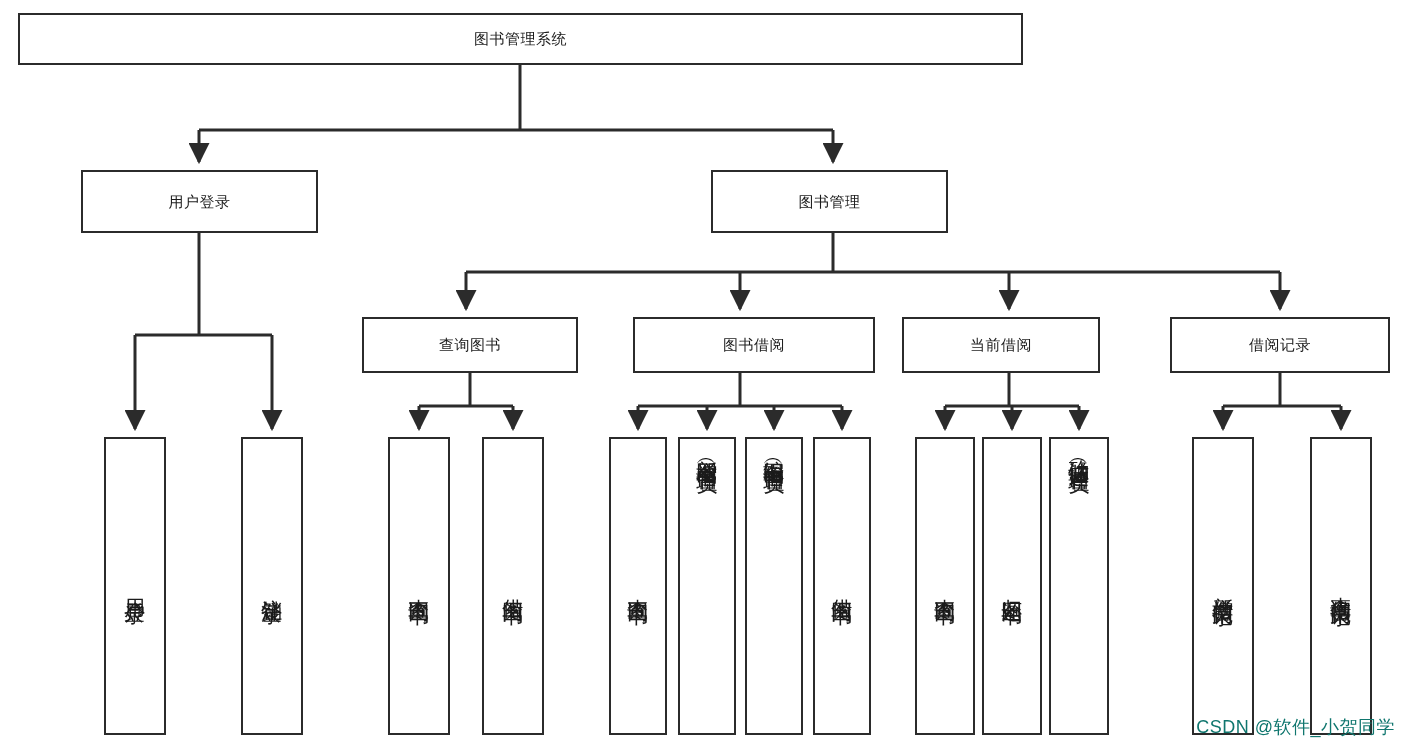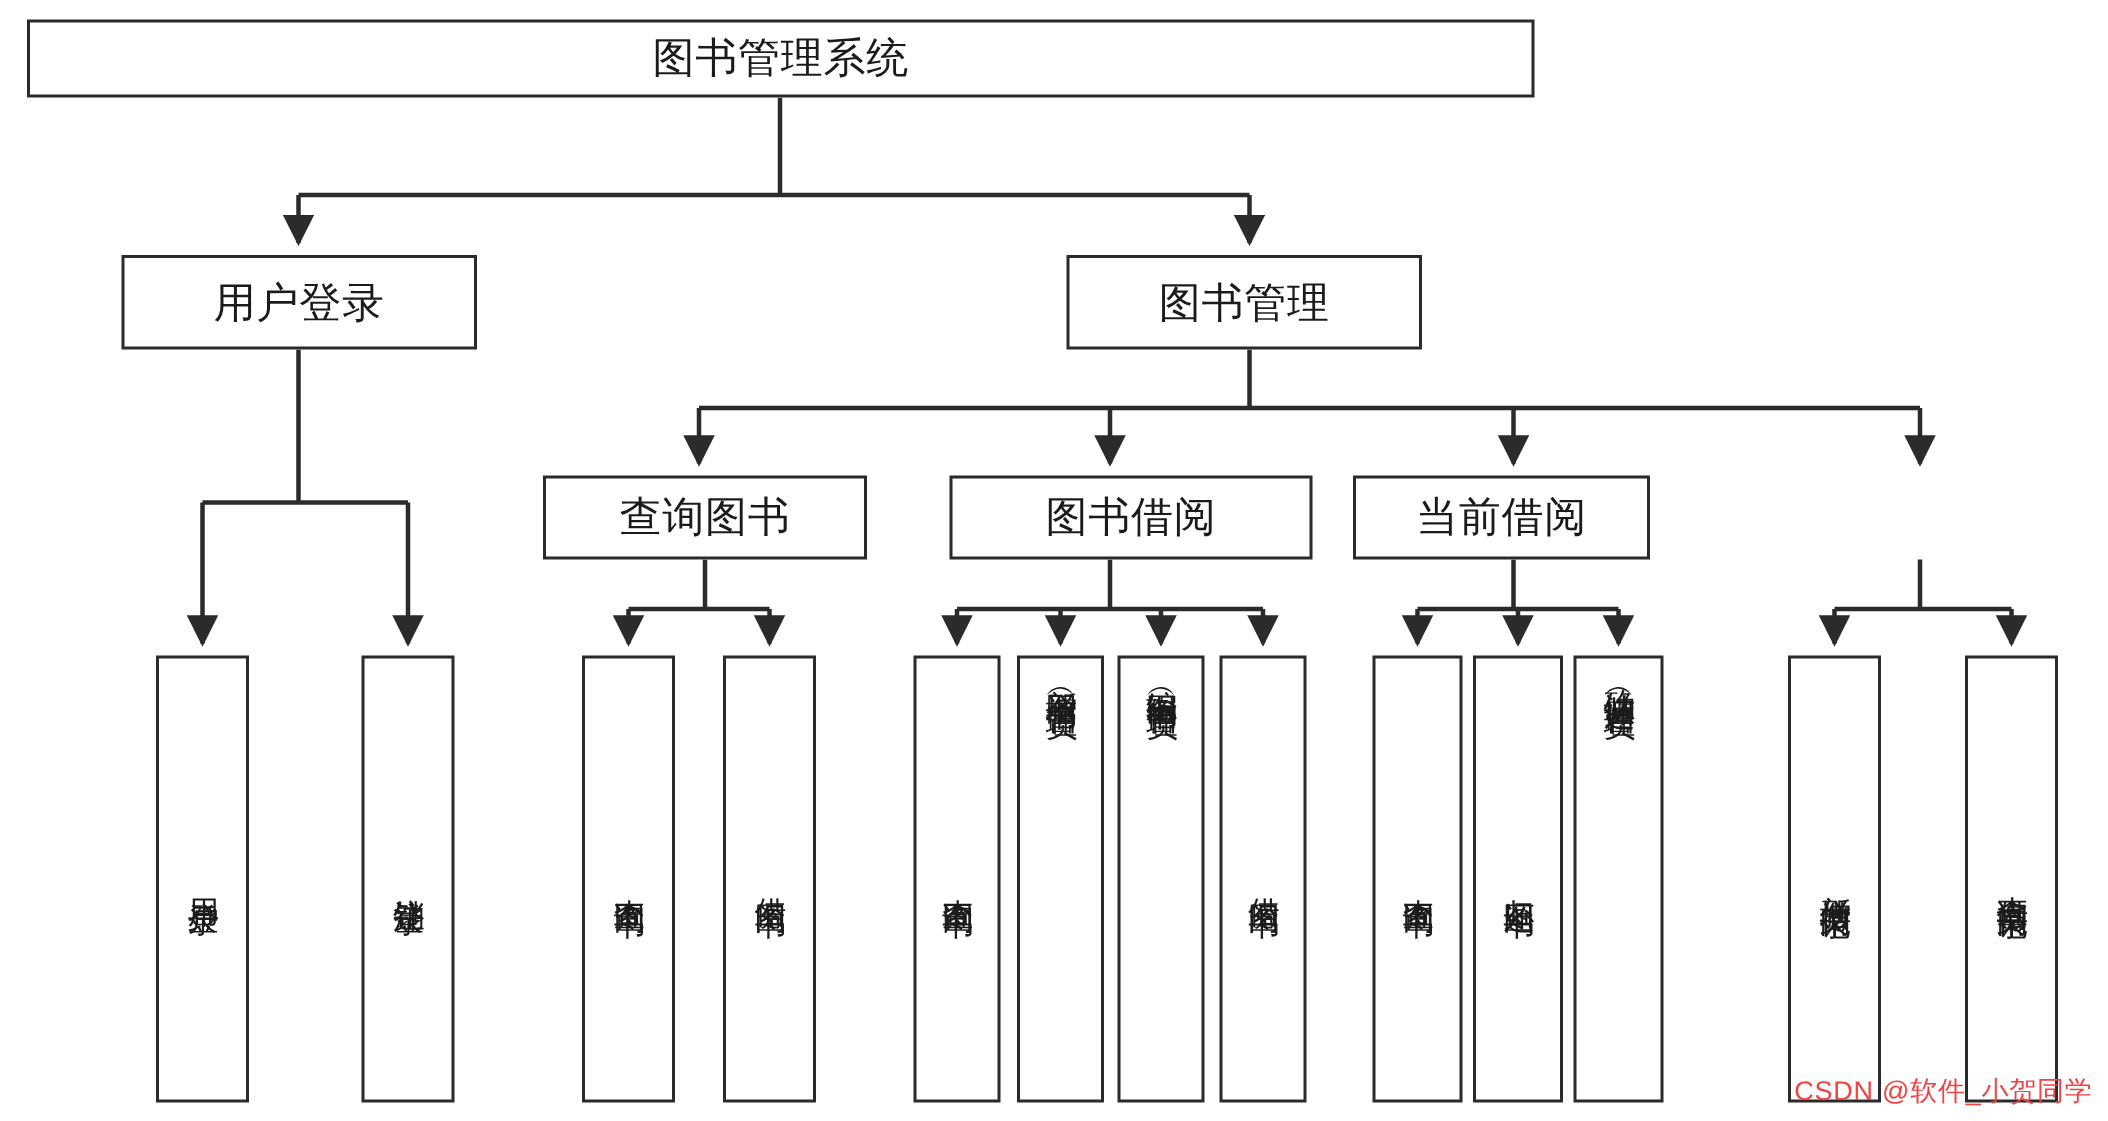--- a/index.html
+++ b/index.html
@@ -30,21 +30,21 @@
     box-sizing: border-box;
     background: #ffffff;
     border: 2px solid #2b2b2b;
     display: flex;
     align-items: center;
     justify-content: center;
     z-index: 2;
   }
   .node-label {
     color: #1b1b1b;
-    font-size: 28px;
+    font-size: 15px;
     line-height: 1.18;
     letter-spacing: 0.5px;
     white-space: nowrap;
   }
   
   .node.vertical {
     align-items: flex-start;
     justify-content: center;
     padding-top: 4px;
   }
@@ -57,21 +57,21 @@
     white-space: nowrap;
   }
   .node.vertical.centered {
     align-items: center;
     padding-top: 0;
   }
   .watermark {
     position: absolute;
     right: 10px;
     bottom: 8px;
-    color: #ef4444;
+    color: #0f766e;
     font-size: 18px;
     letter-spacing: 0.5px;
     z-index: 5;
     white-space: nowrap;
     font-family: "Liberation Sans", "DejaVu Sans", sans-serif;
   }
 </style>
 </head>
 <body>
 
@@ -140,20 +140,23 @@
 
   <div class="node" id="node-l2-0" style="left: 362px; top: 317px; width: 216px; height: 56px;">
     <span class="node-label">查询图书</span>
   </div>
   <div class="node" id="node-l2-1" style="left: 633px; top: 317px; width: 242px; height: 56px;">
     <span class="node-label">图书借阅</span>
   </div>
   <div class="node" id="node-l2-2" style="left: 902px; top: 317px; width: 198px; height: 56px;">
     <span class="node-label">当前借阅</span>
   </div>
+  <div class="node" id="node-l2-3" style="left: 1170px; top: 317px; width: 220px; height: 56px;">
+    <span class="node-label">借阅记录</span>
+  </div>
 
   <div class="node vertical centered" id="node-leaf-0" style="left: 104px; top: 437px; width: 62px; height: 298px;">
     <span class="node-label">用户登录</span>
   </div>
   <div class="node vertical centered" id="node-leaf-1" style="left: 241px; top: 437px; width: 62px; height: 298px;">
     <span class="node-label">注销登录</span>
   </div>
   <div class="node vertical centered" id="node-leaf-2" style="left: 388px; top: 437px; width: 62px; height: 298px;">
     <span class="node-label">查询图书</span>
   </div>

